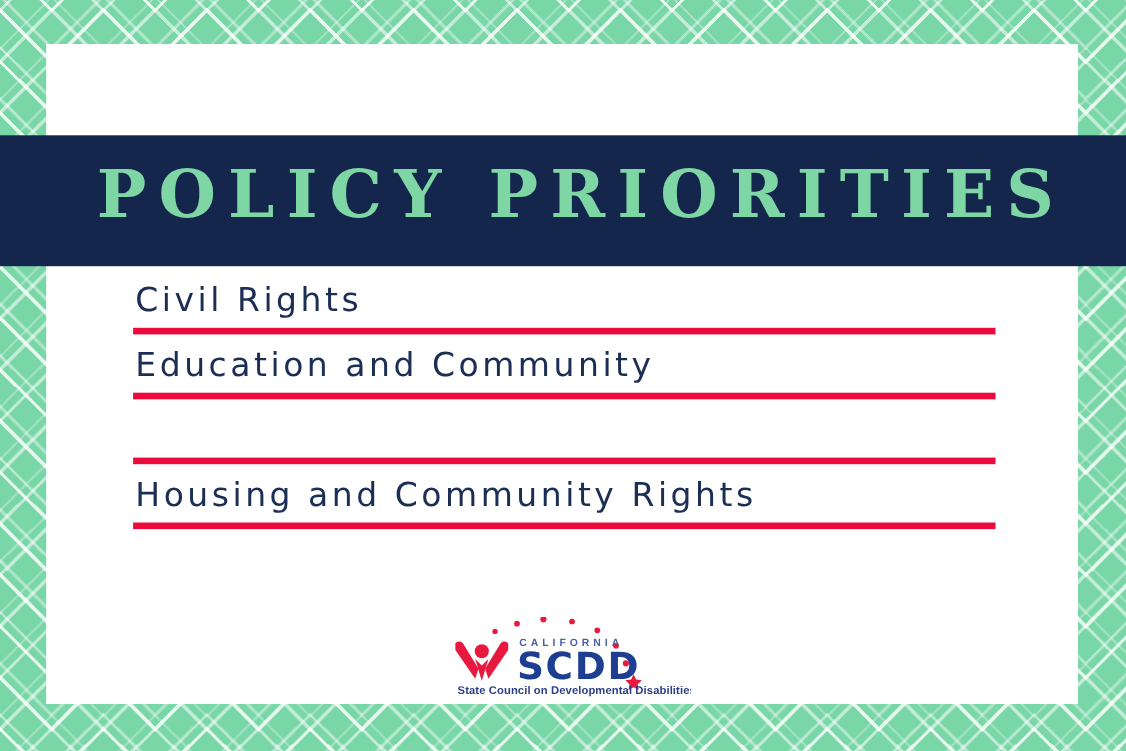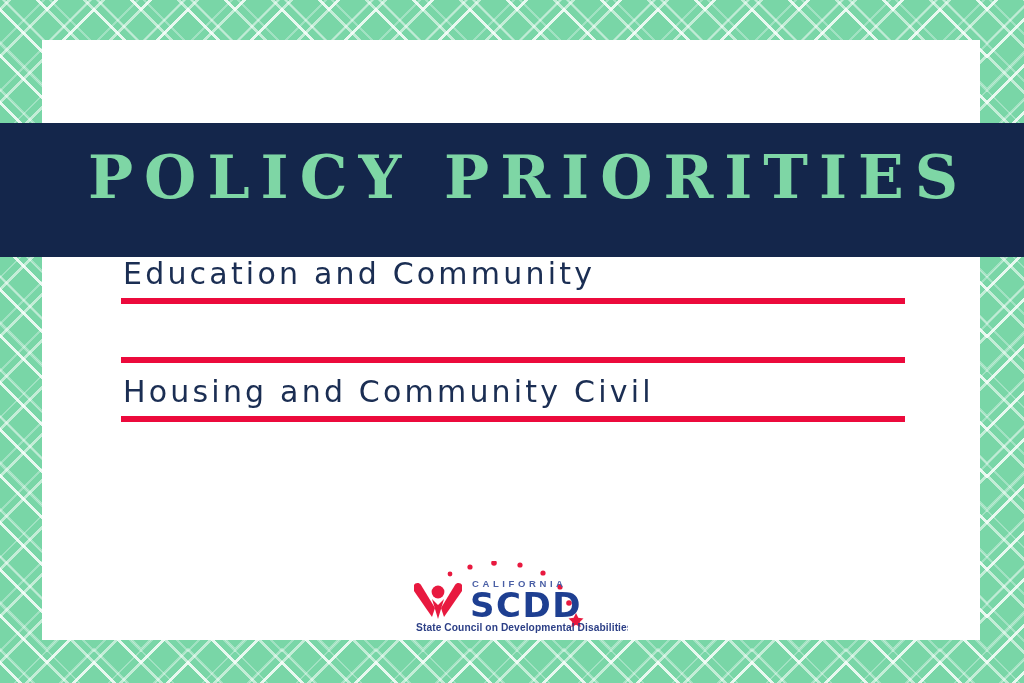--- a/index.html
+++ b/index.html
@@ -99,21 +99,21 @@
     height: 600px;
     background: #ffffff;
   }
 
   
   .title-band {
     position: absolute;
     left: 0;
     top: 123px;
     width: 1024px;
-    height: 134px;
+    height: 119px;
     background: #14264b;
   }
   .title-text {
     position: absolute;
     left: 88px;
     top: 0;
     height: 109px;
     line-height: 109px;
     color: #7ed6a5;
     font-family: "DejaVu Serif", serif;
@@ -174,33 +174,37 @@
   <div class="bg-pattern right-family"></div>
 
   <div class="card"></div>
 
   <div class="title-band">
     <div class="title-text">POLICY PRIORITIES</div>
   </div>
 
   <div class="list">
 
+    <div class="list-item">
+      <span class="list-item-label">Civil Rights</span>
+      <div class="list-item-rule"></div>
+    </div>
 
     <div class="list-item">
       <span class="list-item-label">Education and Community</span>
       <div class="list-item-rule"></div>
     </div>
 
 
     <div class="list-item">
       <div class="list-item-rule"></div>
     </div>
 
     <div class="list-item">
-      <span class="list-item-label">Housing and Community Civil</span>
+      <span class="list-item-label">Housing and Community Rights</span>
       <div class="list-item-rule"></div>
     </div>
 
   </div>
 
   <div class="logo">
     <svg width="220" height="74" viewBox="0 0 220 74" xmlns="http://www.w3.org/2000/svg">
 
       <g fill="#e8193f">
         <circle cx="42" cy="13" r="2.4"></circle>

